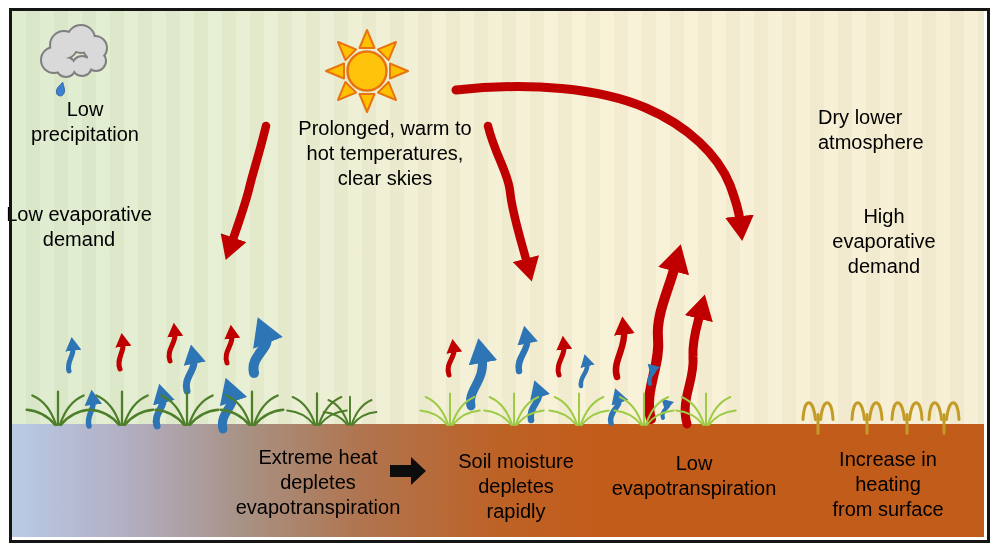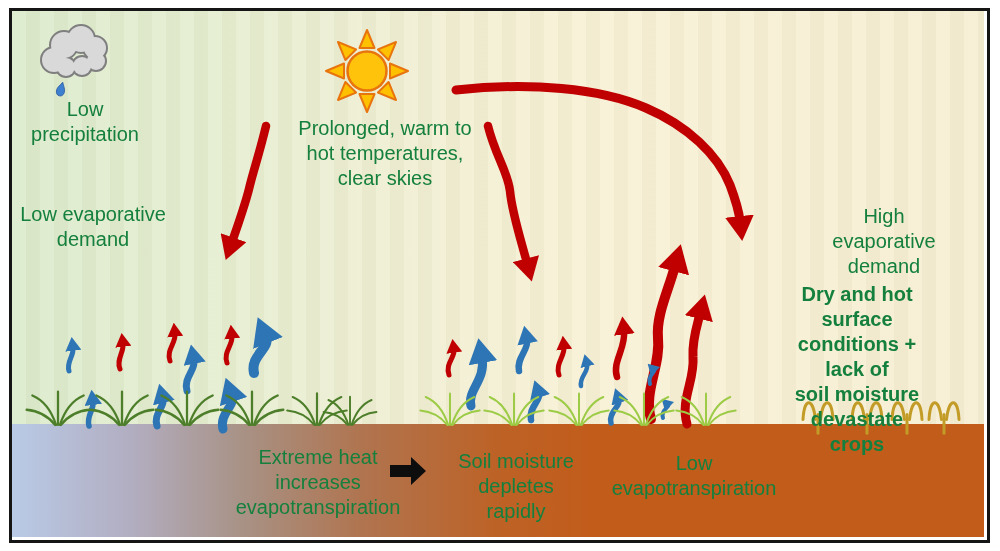--- a/index.html
+++ b/index.html
@@ -1,17 +1,17 @@
 <!DOCTYPE html>
 <html><head>
 <meta charset="utf-8">
 <style>
   html,body{margin:0;padding:0;background:#ffffff;}
   .stage{position:relative;width:1000px;height:551px;background:#ffffff;overflow:hidden;
-         font-family:"Liberation Sans","DejaVu Sans",sans-serif;color:#15803d;}
+         font-family:"Liberation Sans","DejaVu Sans",sans-serif;color:#000000;}
   .sky{position:absolute;left:12px;top:11px;width:972px;height:526px;
        background:linear-gradient(90deg,#dcebcd 0%,#e6eed1 22%,#f1efd4 42%,#f8f1d6 62%,#f6eed3 100%);}
   .sky:after{content:"";position:absolute;inset:0;
        background:repeating-linear-gradient(90deg,rgba(255,255,255,0.06) 0 14px,rgba(120,110,60,0.04) 14px 28px);}
   .ground{position:absolute;left:12px;top:424px;width:972px;height:113px;
        background:linear-gradient(90deg,#b9cae6 0%,#b2aec2 12%,#a89184 24%,#b0744f 36%,#bd6226 50%,#c25c1b 60%,#c25c1b 100%);}
   .frame{position:absolute;left:9px;top:8px;width:981px;height:535px;
        border:3px solid #151515;box-sizing:border-box;pointer-events:none;}
   .lyr{position:absolute;left:0;top:0;width:1000px;height:551px;}
   .txt{position:absolute;transform:translateX(-50%);text-align:center;
@@ -166,33 +166,33 @@
     <g>
       <polygon points="390,465 411,465 411,457 426,471 411,485 411,477 390,477" fill="#0d0d0d"></polygon>
     </g>
   </svg>
 
   <div class="txt" style="left:85px;top:97px">Low
 precipitation</div>
   <div class="txt" style="left:385px;top:116px">Prolonged, warm to
 hot temperatures,
 clear skies</div>
-  <div class="txt" style="left:93px;top:202px">Low evaporative
+  <div class="txt left" style="left:818px;top:105px">Dry lower
+atmosphere</div>
+  <div class="txt" style="left:79px;top:202px">Low evaporative
 demand</div>
   <div class="txt" style="left:884px;top:204px">High
 evaporative
 demand</div>
-  <div class="txt bold" style="left:857px;top:282px">Dry and hot surface
-conditions + lack of
-soil moisture
-devastate crops</div>
 
   <div class="txt" style="left:318px;top:445px">Extreme heat
-increases
+depletes
 evapotranspiration</div>
   <div class="txt" style="left:516px;top:449px">Soil moisture
 depletes
 rapidly</div>
   <div class="txt" style="left:694px;top:451px">Low
 evapotranspiration</div>
+  <div class="txt" style="left:888px;top:447px">Increase in heating
+from surface</div>
 
   <div class="frame"></div>
 </div>
 
 </body></html>

